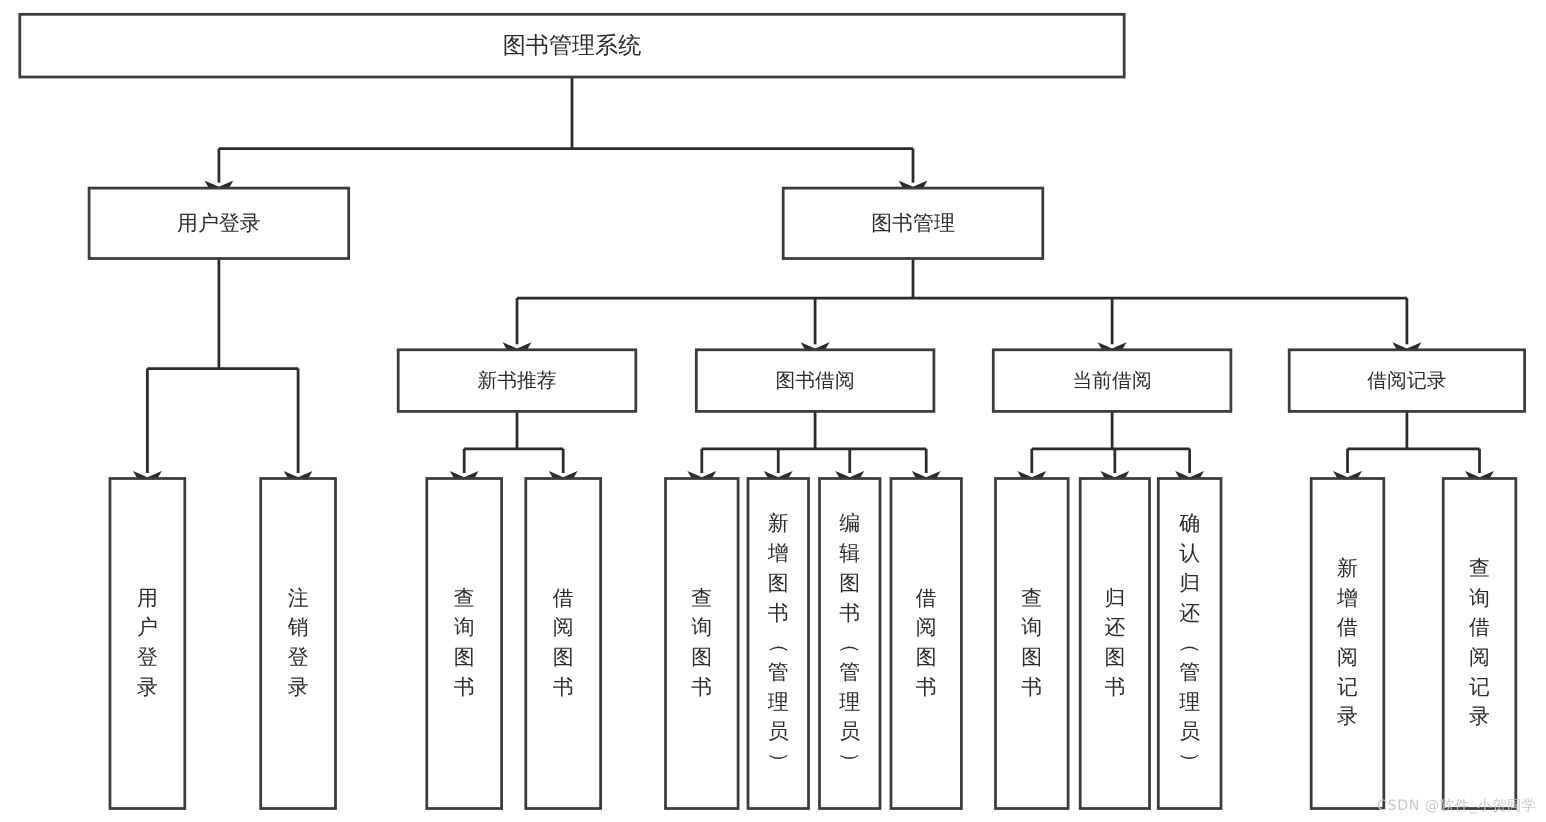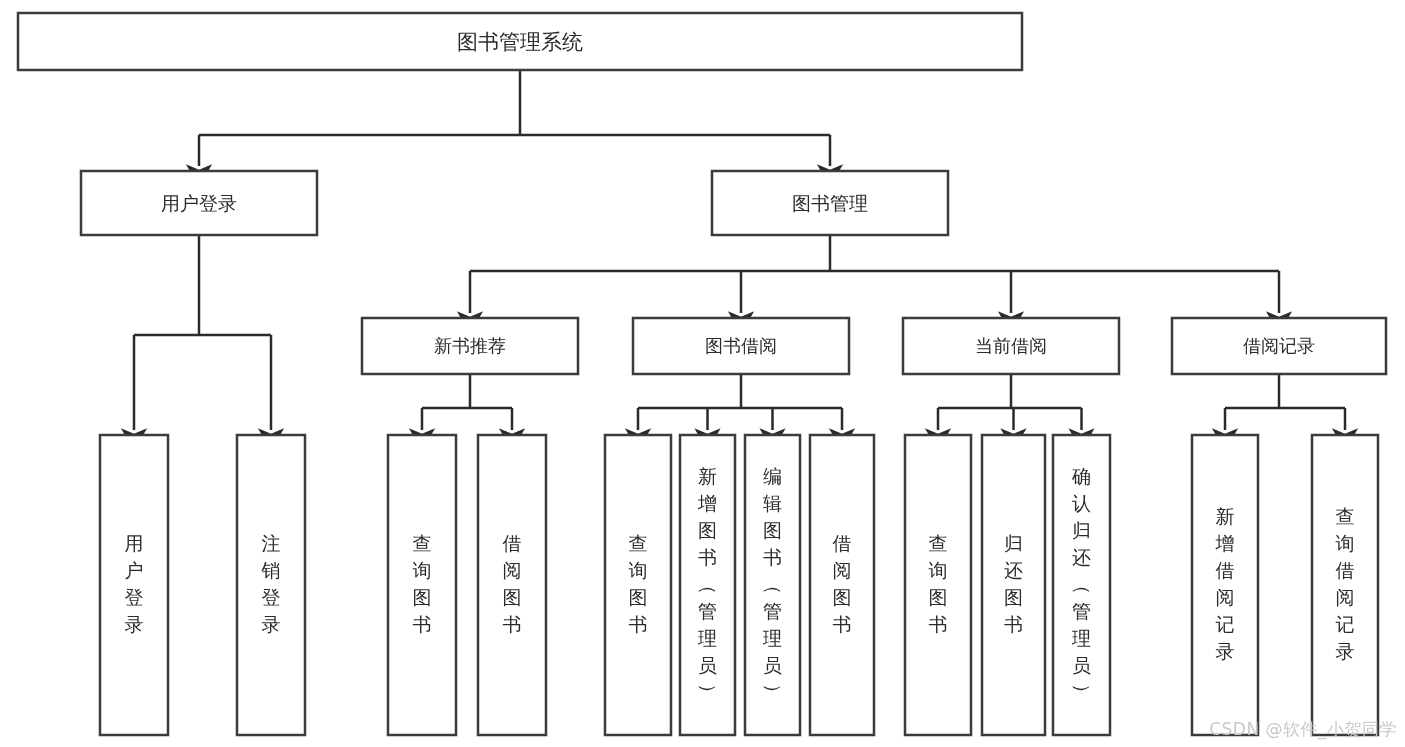--- a/index.html
+++ b/index.html
@@ -49,21 +49,21 @@
   }
   .arrow-head {
     fill: #2b2b2b;
     stroke: none;
   }
   .watermark {
     position: absolute;
     right: 8px;
     bottom: 6px;
     font-family: "DejaVu Sans", "Liberation Sans", sans-serif;
-    font-size: 17px;
+    font-size: 13px;
     color: #c9c9c9;
     white-space: nowrap;
     letter-spacing: 0.5px;
   }
 </style>
 </head>
 <body>
 
 <svg id="diagram" viewBox="0 0 1405 747" xmlns="http://www.w3.org/2000/svg">
 

